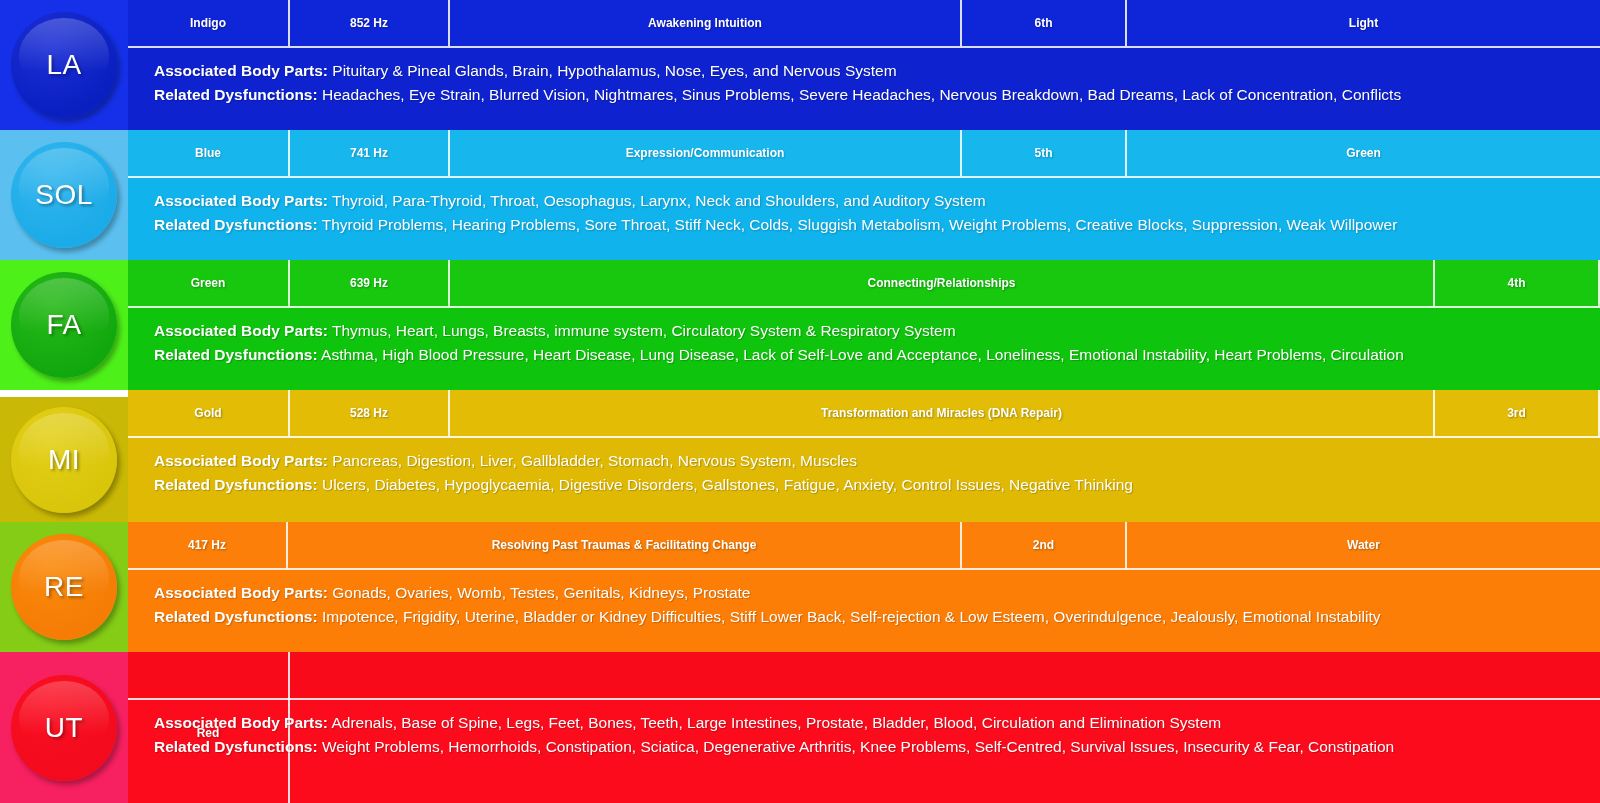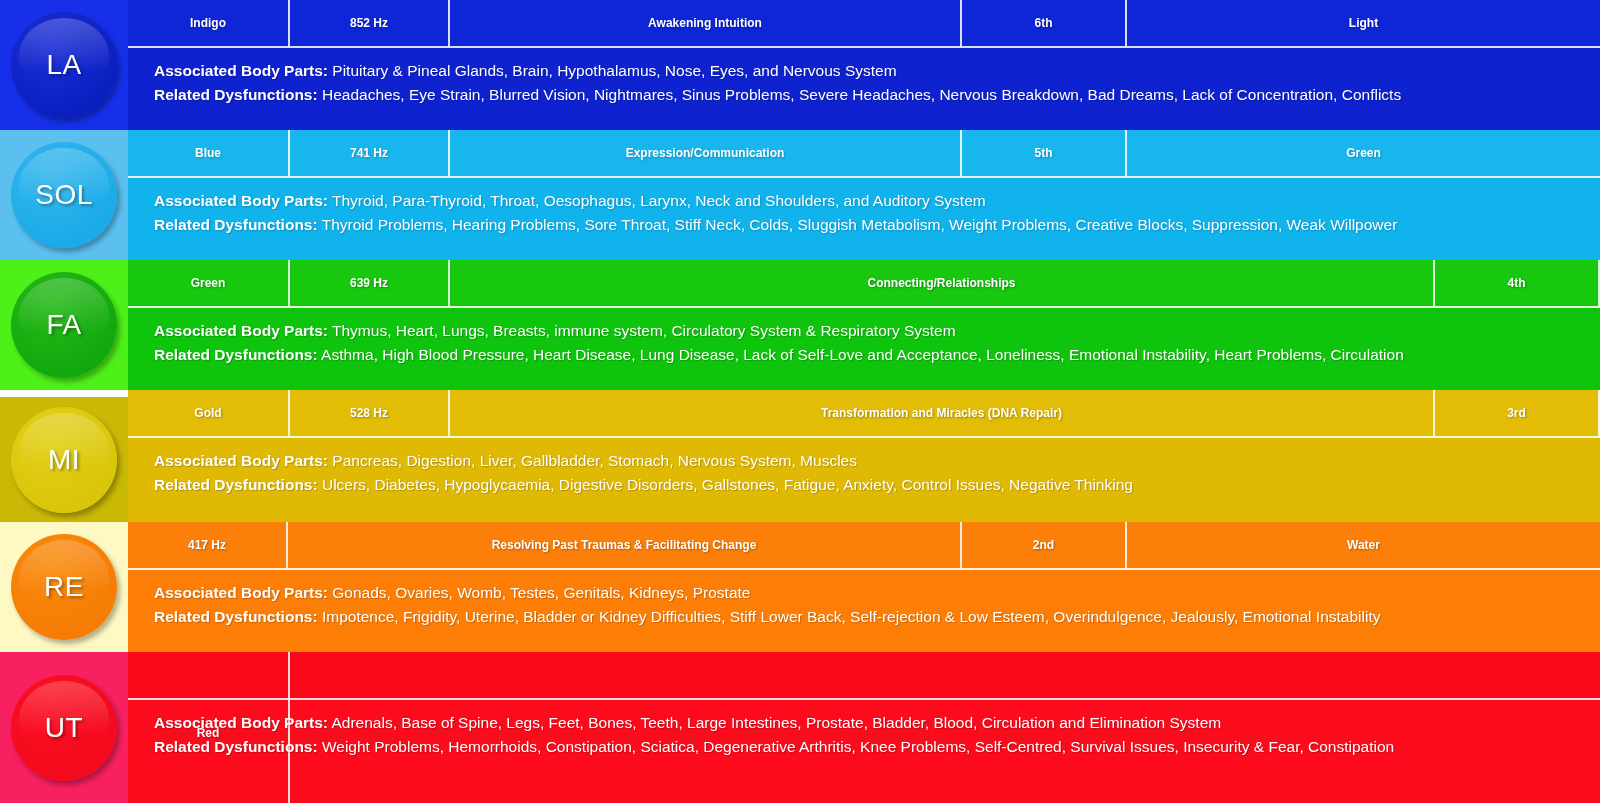--- a/index.html
+++ b/index.html
@@ -129,21 +129,21 @@
 
   
   .r-mi  { height:132px; }
   .r-mi  .notecell { background:#c9b805;margin-top:7px; }
   .r-mi  .circle   { background:radial-gradient(circle at 38% 30%, #e3d019, #d9c509 72%); }
   .r-mi  .rightside { background:#e0b904; }
   .r-mi  .hdr { background:#e2bc05; }
 
   
   .r-re  { height:130px; }
-  .r-re  .notecell { background:#fef9c3; }
+  .r-re  .notecell { background:#84cc16; }
   .r-re  .circle   { background:radial-gradient(circle at 38% 30%, #fa8a0b, #f57c05 72%); }
   .r-re  .rightside { background:#fc7e07; }
   .r-re  .hdr { background:#fb7f08; }
 
   
   .r-ut  { height:151px; }
   .r-ut  .notecell { background:#f72060; }
   .r-ut  .circle   { background:radial-gradient(circle at 38% 30%, #fb1024, #f30a1c 72%); }
   .r-ut  .rightside { background:#fb0b1c; }
   .r-ut  .hdr { background:#f90a1a;flex-direction:column; }

